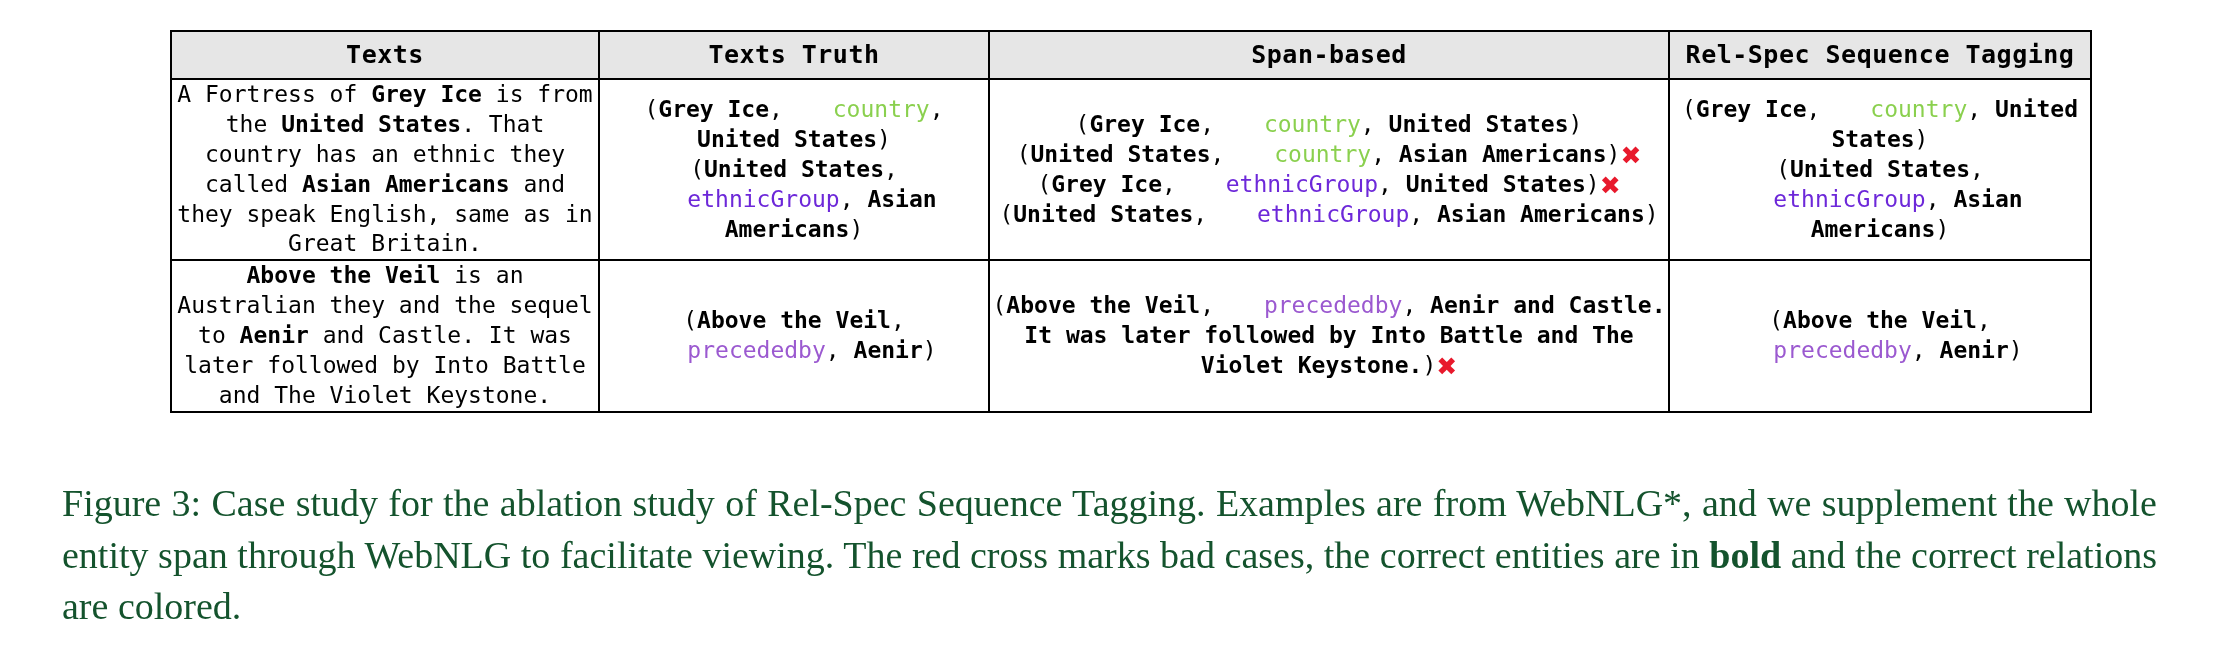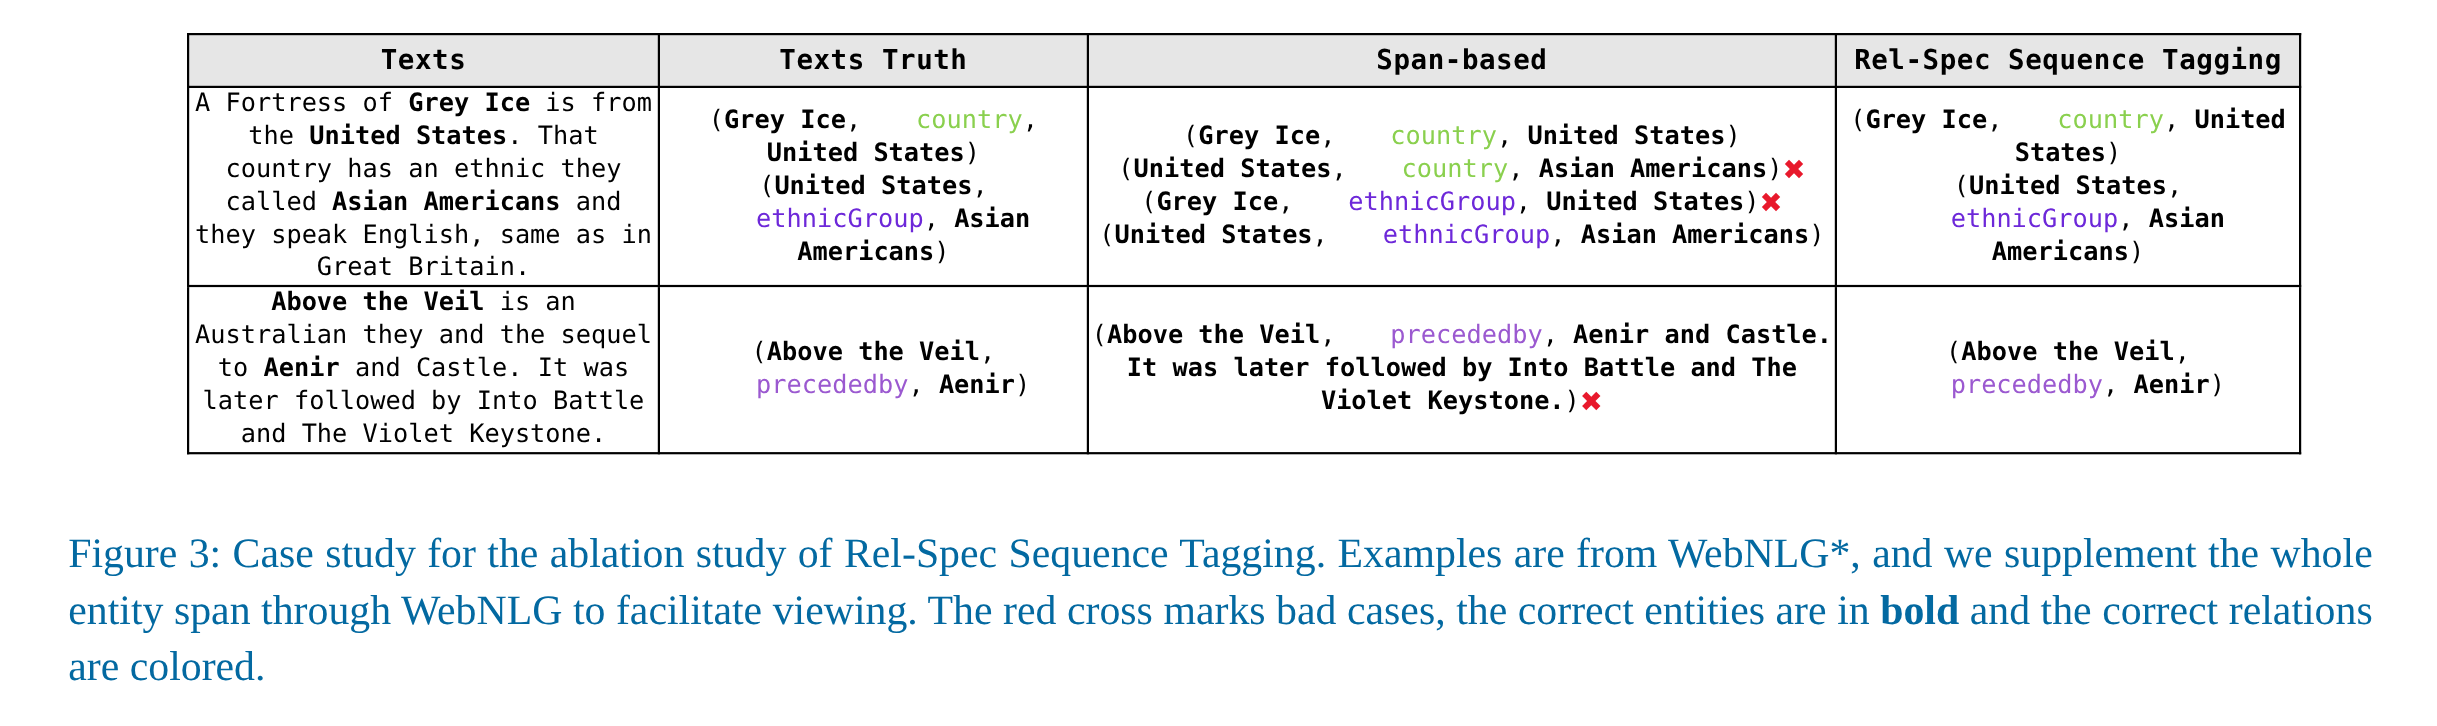--- a/index.html
+++ b/index.html
@@ -85,21 +85,21 @@
   
   .caption {
     position: absolute;
     left: 62px;
     top: 478px;
     width: 2095px;
     font-family: "Liberation Serif", "DejaVu Serif", serif;
     font-size: 38px;
     line-height: 1.36;
     text-align: justify;
-    color: #0369a1;
+    color: #14532d;
   }
 </style>
 </head>
 <body>
 
 <div class="page">
 
   <div class="table-wrap">
     <table class="case-table">
       <colgroup>

